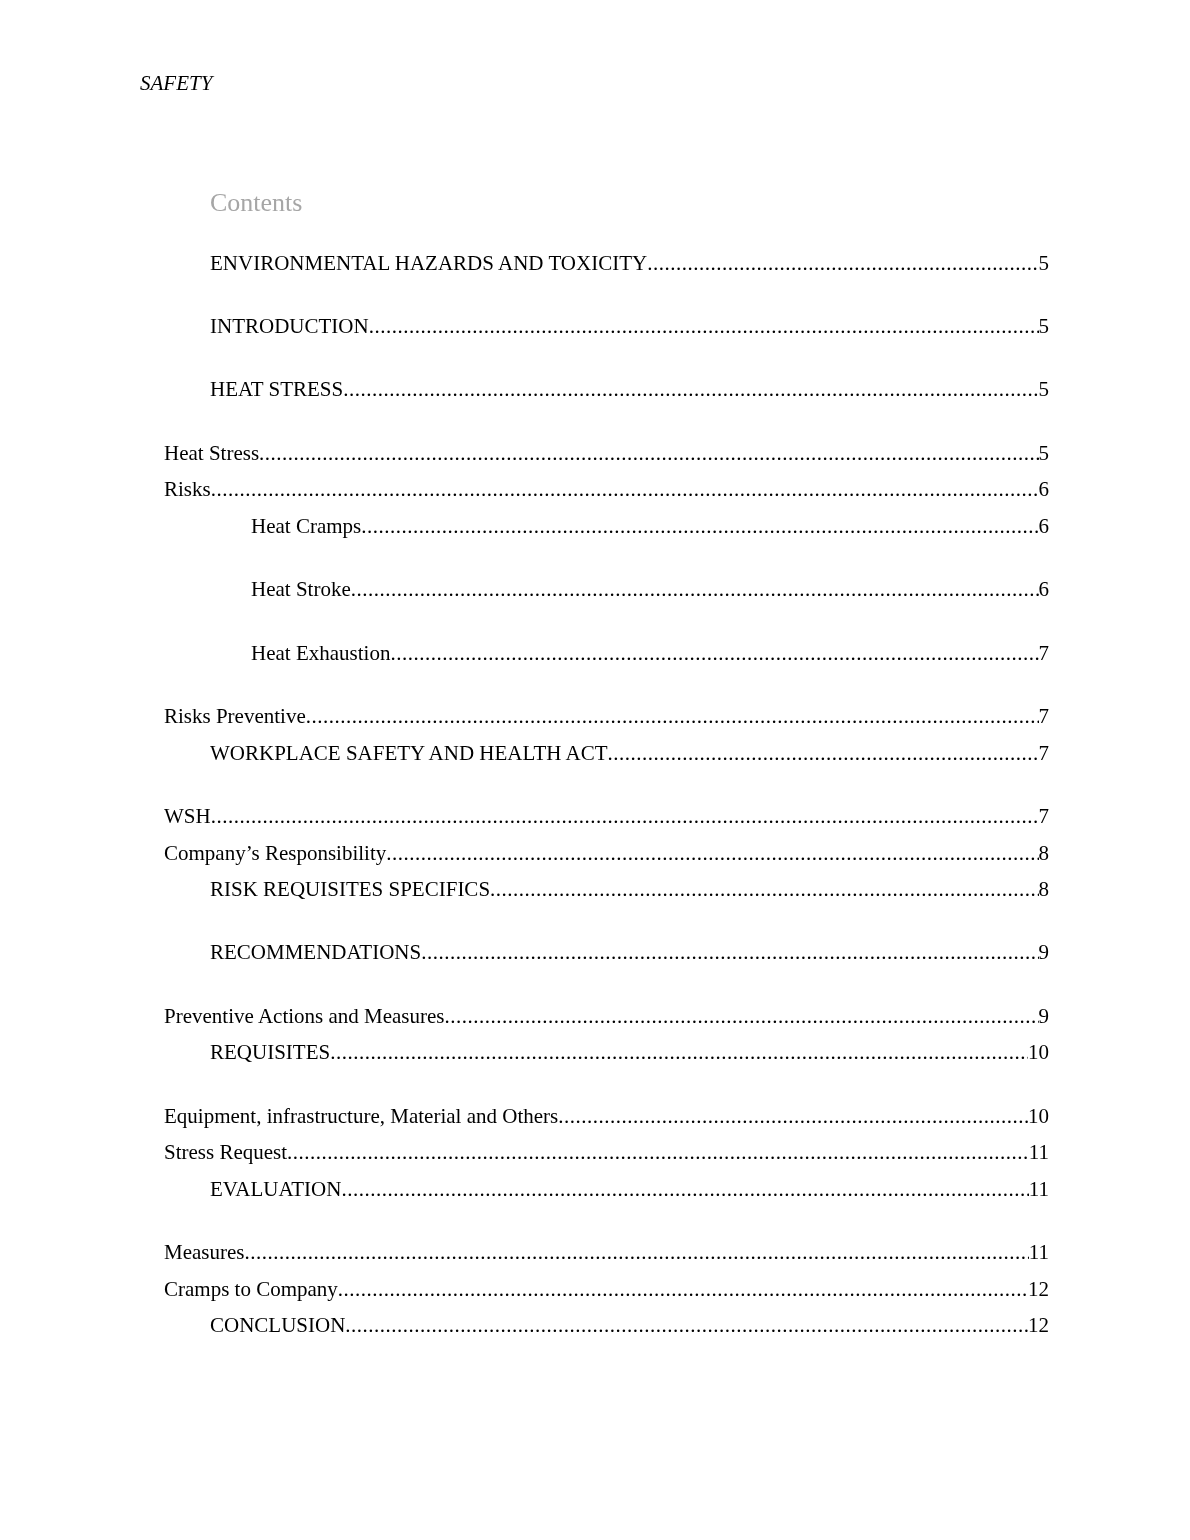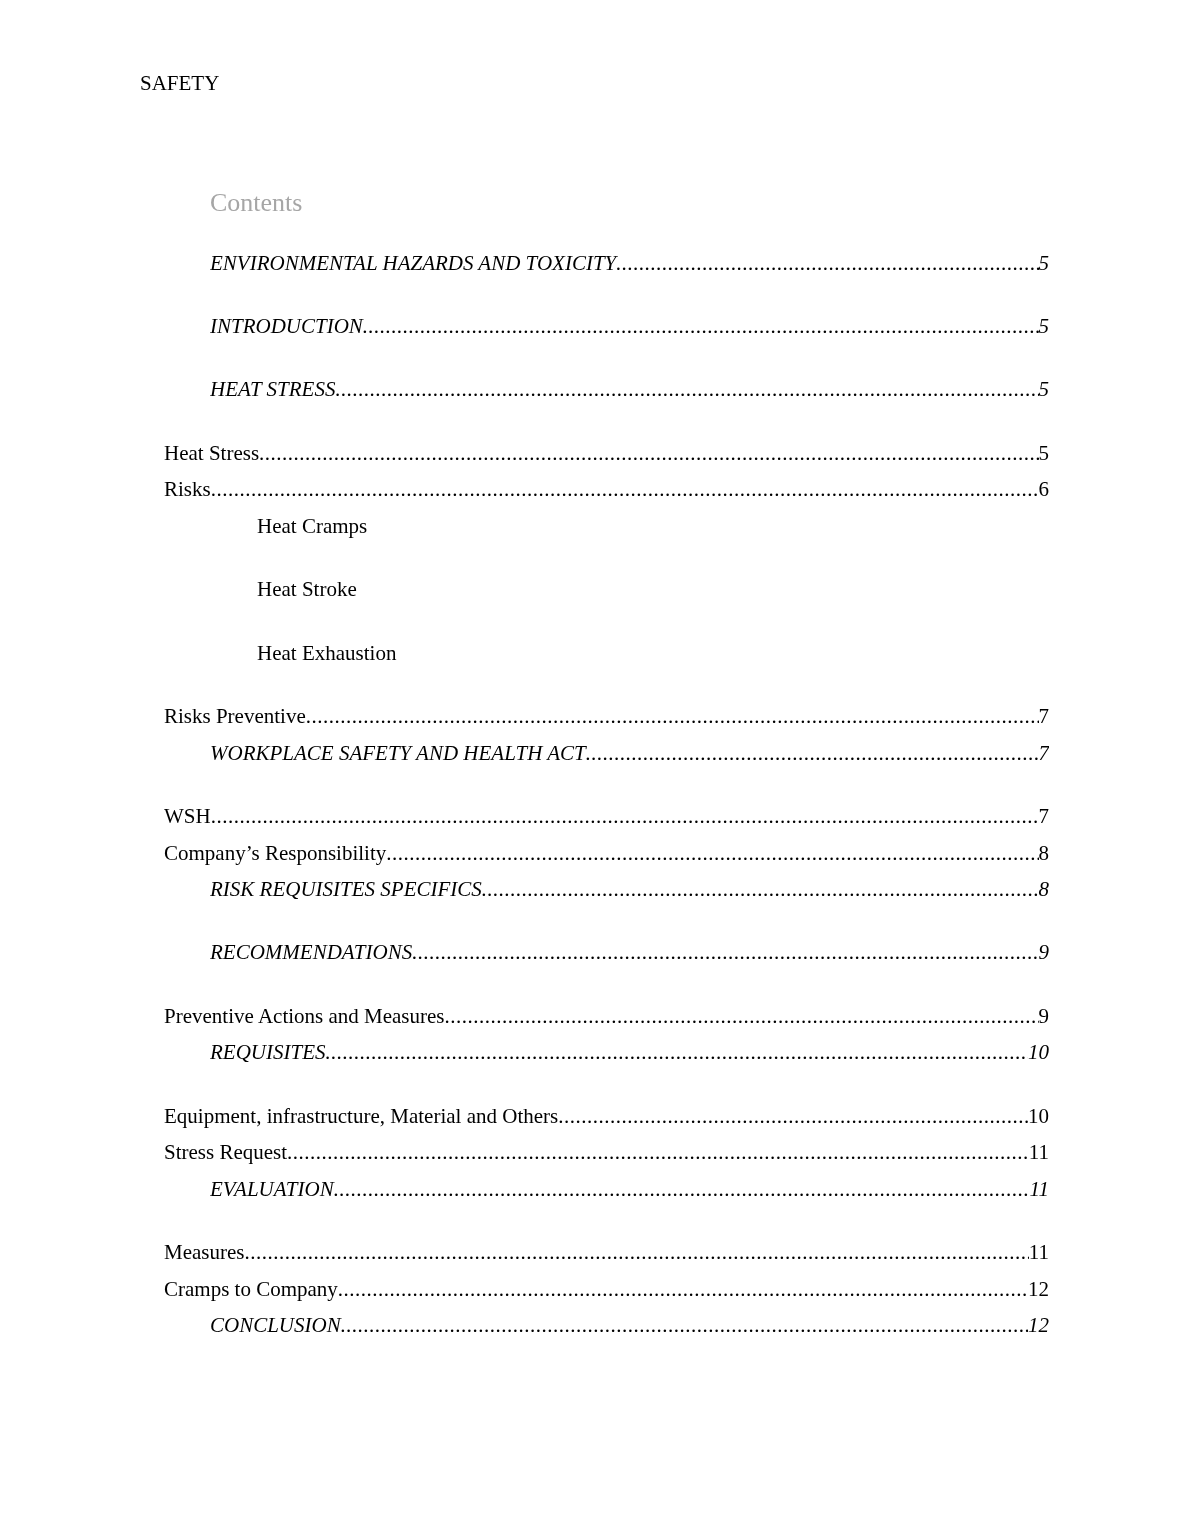--- a/index.html
+++ b/index.html
@@ -1,31 +1,31 @@
 <!DOCTYPE html>
 <html><head>
 <meta charset="utf-8">
 <style>
   html, body { margin: 0; padding: 0; background: #ffffff; }
   body { width: 1190px; height: 1540px; position: relative; overflow: hidden;
          font-family: "Liberation Serif", "DejaVu Serif", serif; color: #000; }
-  .page-header { position: absolute; left: 140px; top: 70px; font-size: 21px; line-height: 26px; }
+  .page-header { position: absolute; left: 140px; top: 70px; font-size: 21px; line-height: 26px; font-style: italic; }
   .toc-title { position: absolute; left: 210px; top: 187px; font-size: 26px; font-weight: normal;
                color: #a6a6a6; line-height: 32px; }
   .toc-entry { position: absolute; right: 141px; height: 26px; line-height: 26px; font-size: 21px;
                display: flex; align-items: baseline; white-space: nowrap; overflow: hidden; }
   .toc-entry .label { flex: 0 0 auto; }
   .toc-entry .leader { flex: 1 1 auto; overflow: hidden; white-space: nowrap; letter-spacing: 0.5px; }
   .toc-entry .leader::before {
     content: "................................................................................................................................................................................................................................................................................";
   }
   .toc-entry .page { flex: 0 0 auto; text-align: right; }
   .lvl0 { left: 164px; }
-  .lvl1 { left: 210px; font-style: italic; }
-  .lvl2 { left: 257px; flex-direction: column; }
+  .lvl1 { left: 210px; }
+  .lvl2 { left: 251px; }
 </style>
 </head>
 <body>
 
 <div class="page-header">SAFETY</div>
 
 <div class="toc-title">Contents</div>
 
 <div>
   <div class="toc-entry lvl1" style="top:250px">

